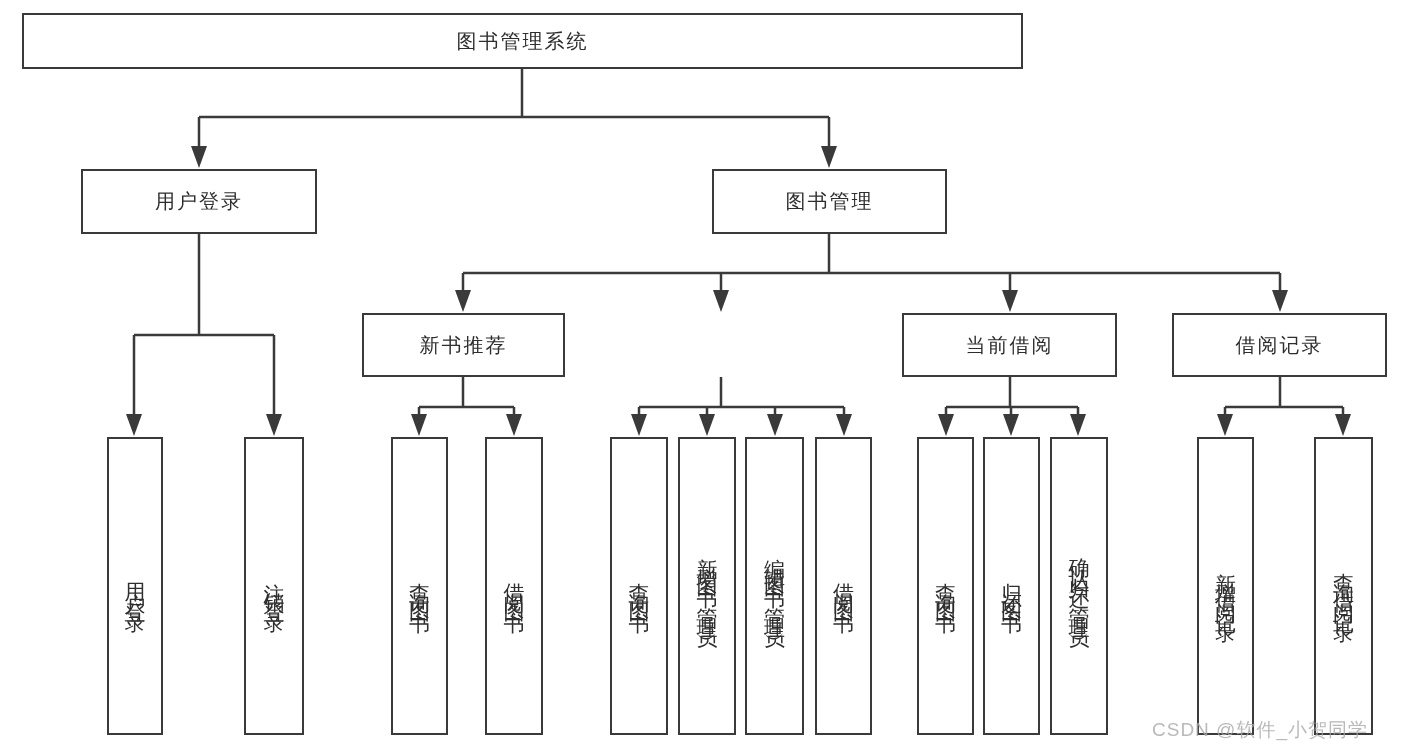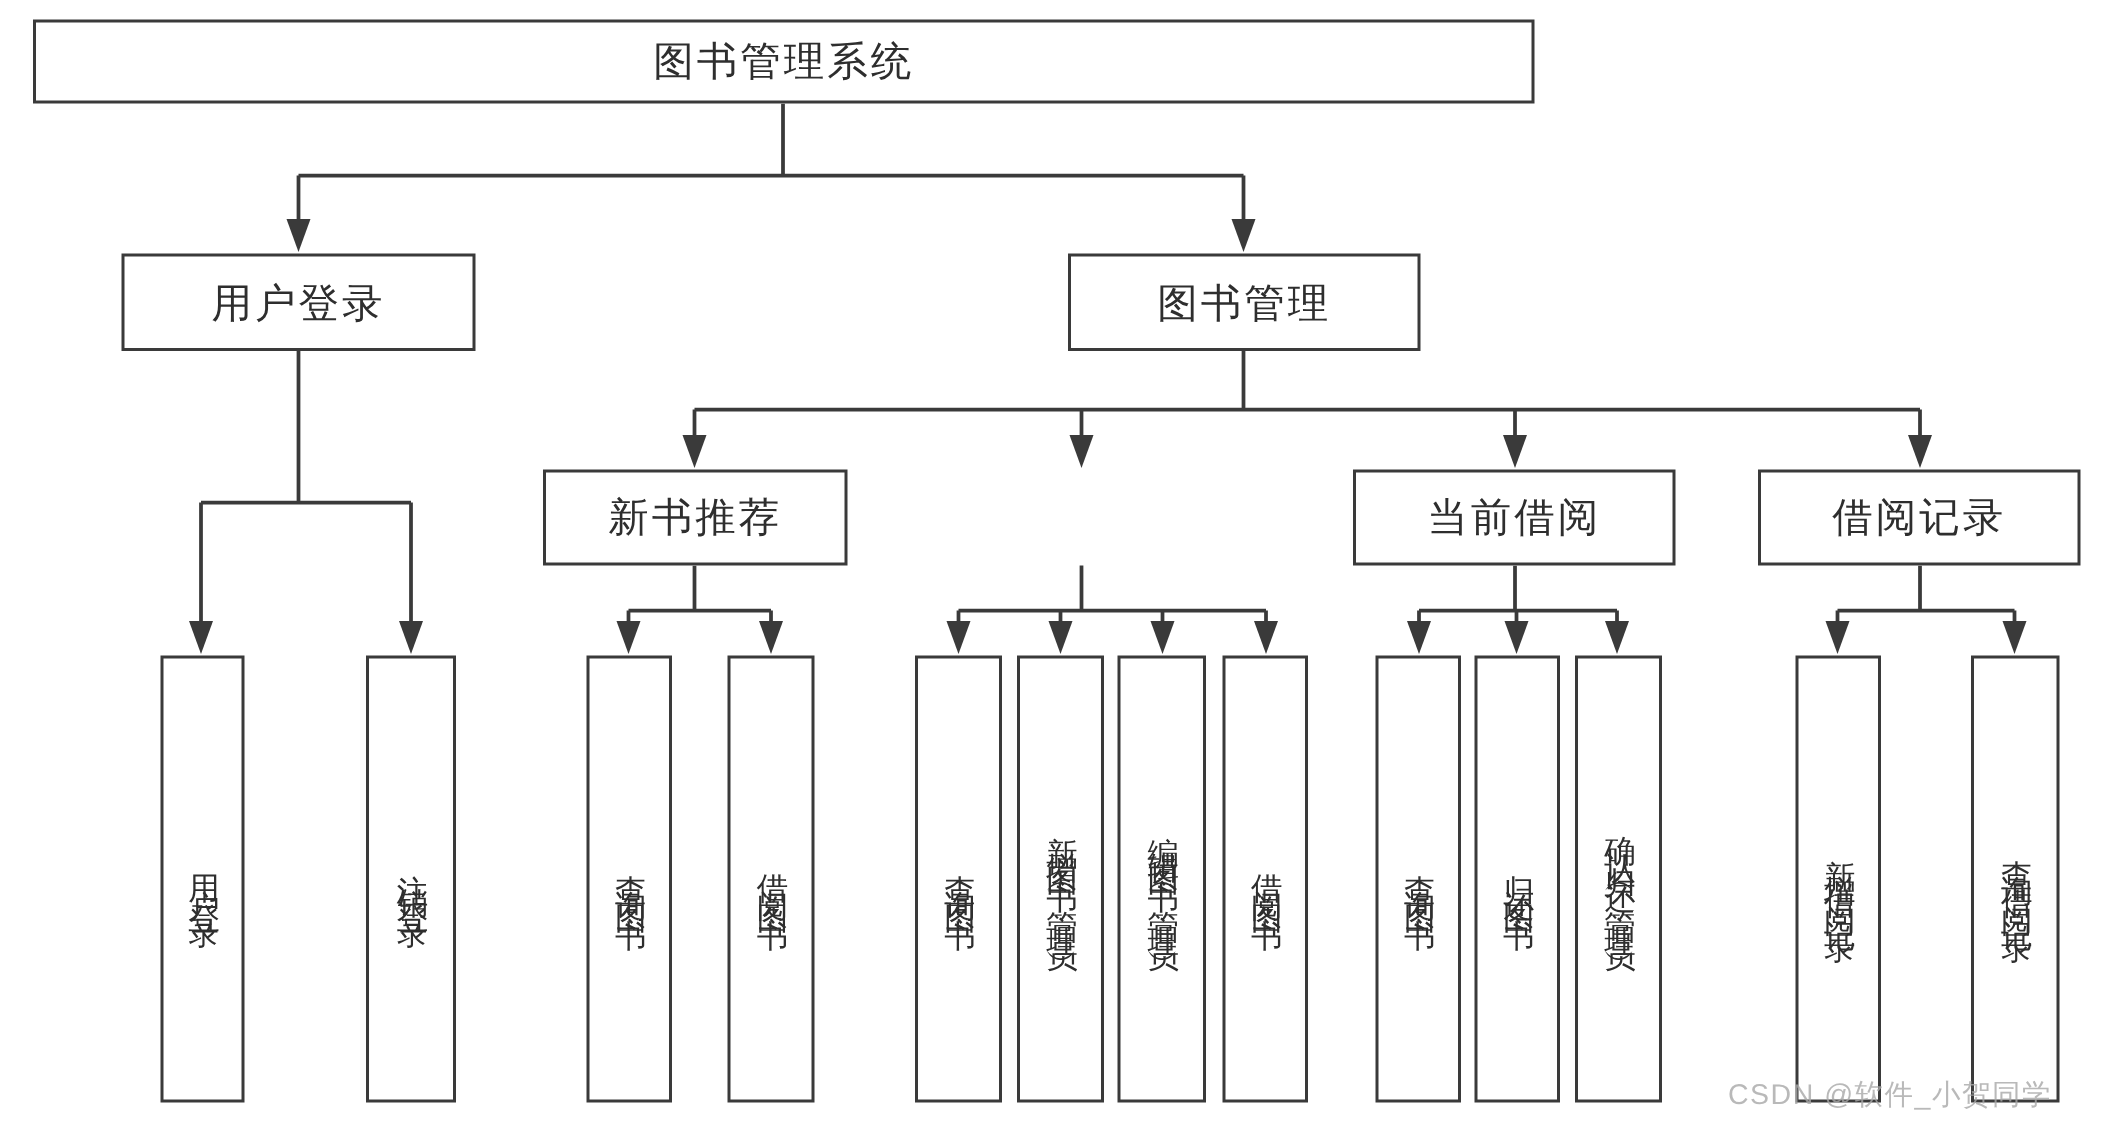--- a/index.html
+++ b/index.html
@@ -36,21 +36,21 @@
     fill:var(--line);
     stroke:none;
   }
   .hbox{
     position:absolute;
     background:var(--bg);
     border:2px solid var(--line);
     display:flex;
     align-items:center;
     justify-content:center;
-    font-size:27px;
+    font-size:20px;
     letter-spacing:2px;
     color:var(--text);
     z-index:2;
   }
   .vbox{
     position:absolute;
     background:var(--bg);
     border:2px solid var(--line);
     writing-mode:vertical-rl;
     text-orientation:mixed;

